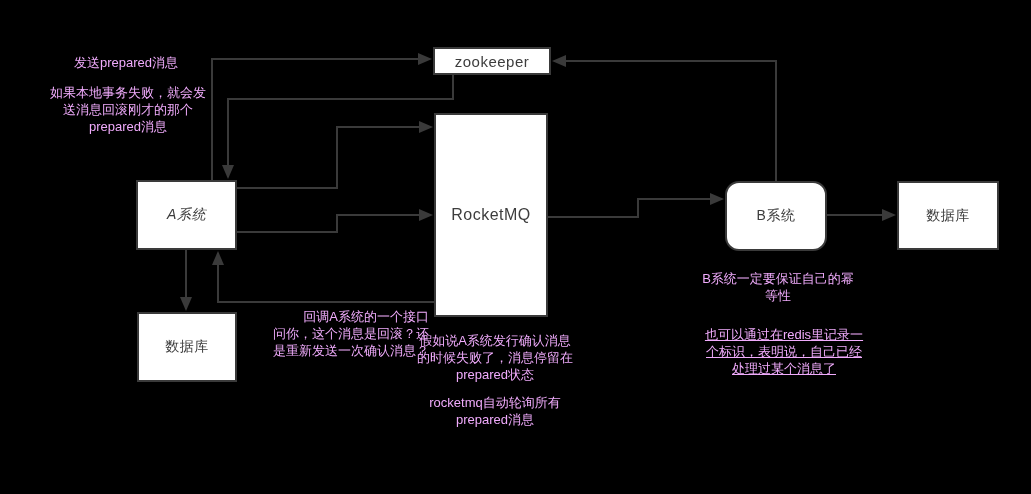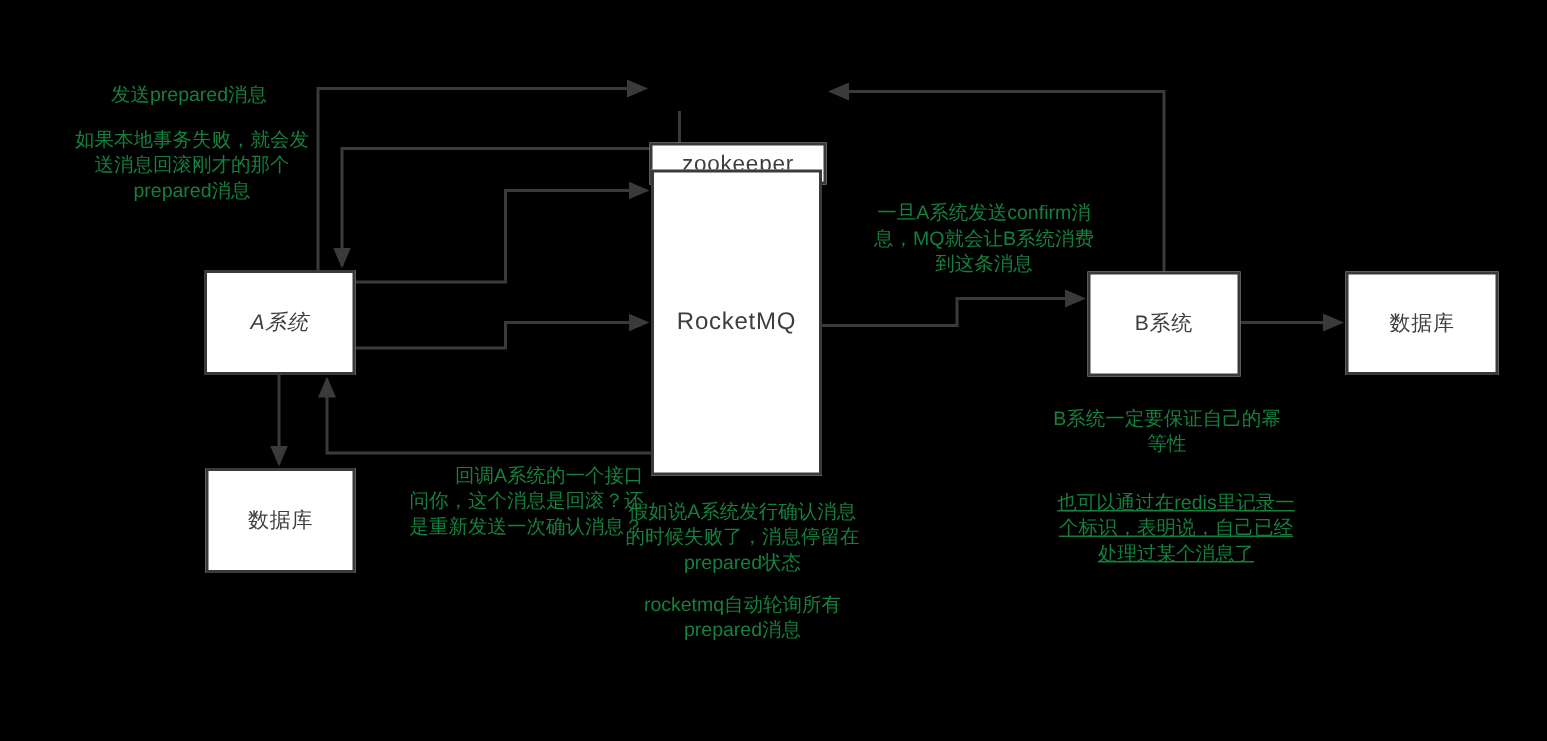--- a/index.html
+++ b/index.html
@@ -25,29 +25,29 @@
     box-sizing: border-box;
     background: #ffffff;
     border: 2px solid #3a3a3a;
     color: #3d3d3d;
     display: flex;
     align-items: center;
     justify-content: center;
     font-size: 14px;
     letter-spacing: 0.5px;
   }
-  #node-zookeeper      { left: 433px; top: 47px;  width: 118px; height: 28px; font-size: 15px; margin-top: 48px; }
+  #node-zookeeper      { left: 433px; top: 47px;  width: 118px; height: 28px; font-size: 15px; }
   #node-system-a       { left: 136px; top: 180px; width: 101px; height: 70px; font-style: italic; }
   #node-rocketmq       { left: 434px; top: 113px; width: 114px; height: 204px; font-size: 16px; }
-  #node-system-b       { left: 725px; top: 181px; width: 102px; height: 70px; }
+  #node-system-b       { left: 725px; top: 181px; width: 102px; height: 70px; border-radius: 14px; }
   #node-database-right { left: 897px; top: 181px; width: 102px; height: 69px; }
   #node-database-left  { left: 137px; top: 312px; width: 100px; height: 70px; }
   .note {
     position: absolute;
-    color: #15803d;
+    color: #f0abfc;
     font-size: 13px;
     line-height: 17px;
     text-align: center;
     white-space: pre-line;
   }
   #note-send-prepared   { left: 40px;  top: 54px;  width: 172px; }
   #note-rollback        { left: 25px;  top: 84px;  width: 206px; }
   #note-send-confirm    { left: 257px; top: 252px; width: 152px; }
   #note-confirm-consume { left: 558px; top: 133px; width: 196px; }
   #note-callback        { left: 233px; top: 308px; width: 196px; text-align: right; }
@@ -97,23 +97,20 @@
     <span>数据库</span>
   </div>
   <div class="node" id="node-database-left">
     <span>数据库</span>
   </div>
 
   <div class="note" id="note-send-prepared">发送prepared消息</div>
   <div class="note" id="note-rollback">如果本地事务失败，就会发
 送消息回滚刚才的那个
 prepared消息</div>
-  <div class="note" id="note-confirm-consume">一旦A系统发送confirm消
-息，MQ就会让B系统消费
-到这条消息</div>
   <div class="note" id="note-callback">回调A系统的一个接口
 问你，这个消息是回滚？还
 是重新发送一次确认消息？</div>
   <div class="note" id="note-confirm-fail">假如说A系统发行确认消息
 的时候失败了，消息停留在
 prepared状态</div>
   <div class="note" id="note-poll">rocketmq自动轮询所有
 prepared消息</div>
   <div class="note" id="note-idempotent">B系统一定要保证自己的幂
 等性</div>

